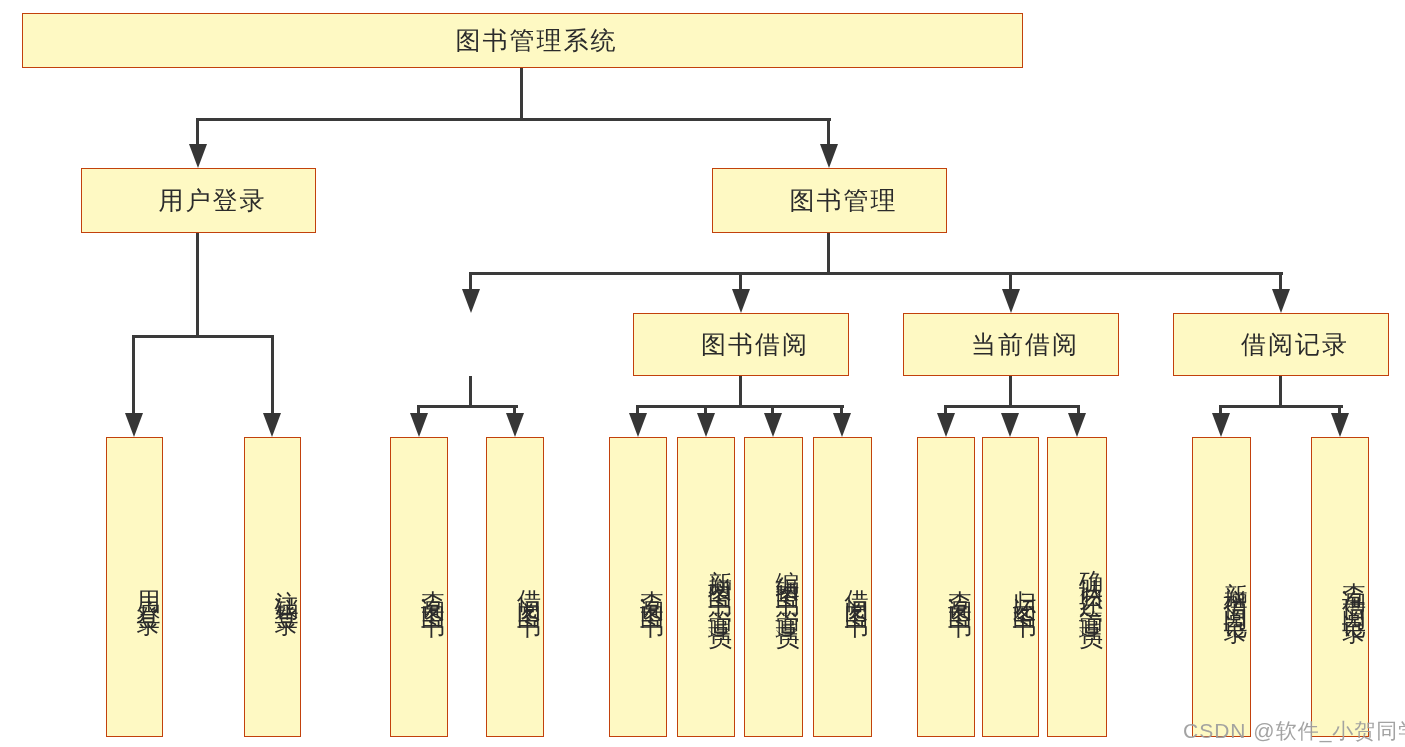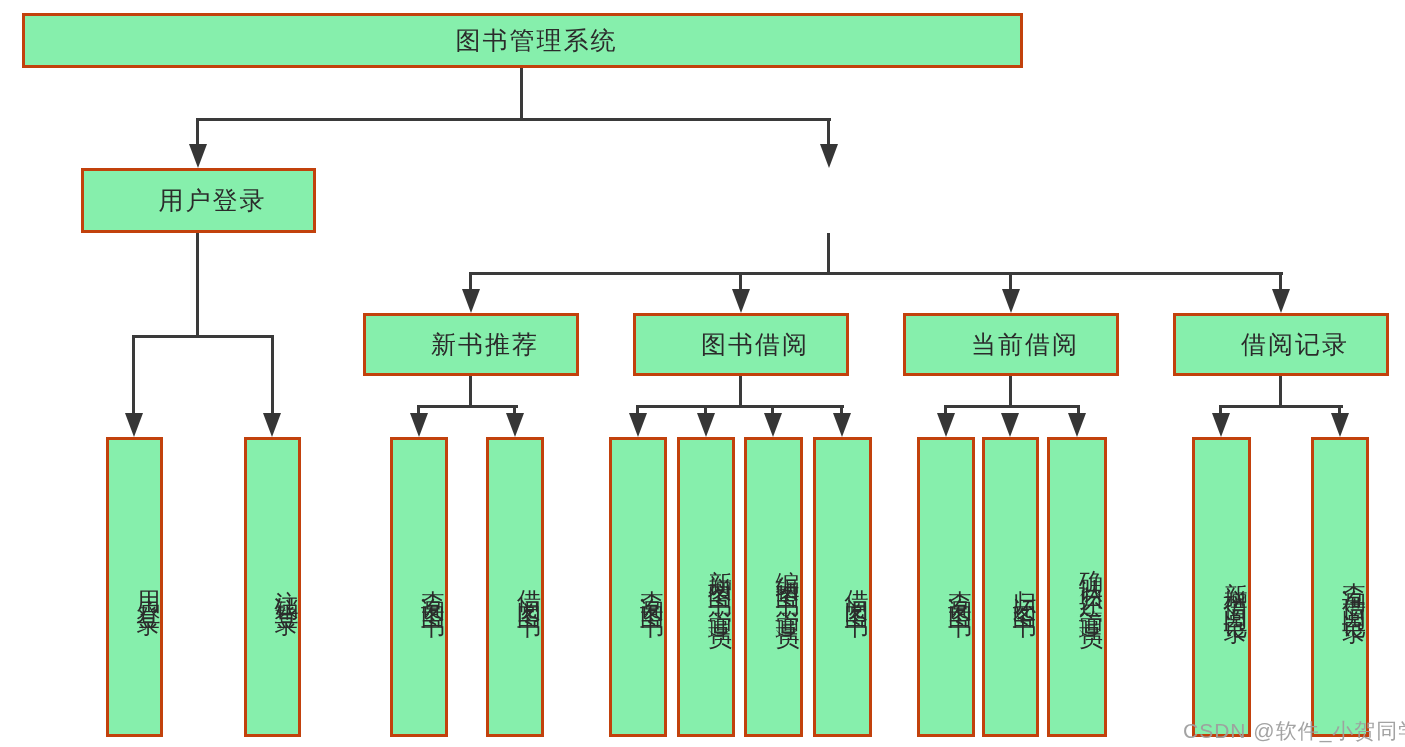--- a/index.html
+++ b/index.html
@@ -8,22 +8,22 @@
     position: relative;
     width: 1405px;
     height: 747px;
     background: #ffffff;
     font-family: "Liberation Sans", sans-serif;
     color: #2b2b2b;
     overflow: hidden;
   }
   .box {
     position: absolute;
-    border: 3px solid #c2410c;
-    background: #86efac;
+    border: 1px solid #c2410c;
+    background: #fef9c3;
     display: flex;
     align-items: center;
     justify-content: center;
     font-size: 25px;
     letter-spacing: 2px;
     text-align: center;
     z-index: 2;
     padding-left: 28px;
   }
   .vbox {
@@ -62,40 +62,40 @@
   <div class="box" style="left:22px; top:13px; width:1001px; height:55px;">图书管理系统</div>
 
   <div class="vline" style="left:520px; top:68px; height:50px;"></div>
   <div class="hline" style="left:196px; top:118px; width:635px;"></div>
   <div class="vline" style="left:196px; top:118px; height:28px;"></div>
   <div class="vline" style="left:827px; top:118px; height:28px;"></div>
   <div class="arrow" style="left:189px; top:144px;"></div>
   <div class="arrow" style="left:820px; top:144px;"></div>
 
   <div class="box" style="left:81px; top:168px; width:235px; height:65px;">用户登录</div>
+  <div class="box" style="left:712px; top:168px; width:235px; height:65px;">图书管理</div>
 
   <div class="vline" style="left:196px; top:233px; height:102px;"></div>
   <div class="hline" style="left:132px; top:335px; width:142px;"></div>
   <div class="vline" style="left:132px; top:335px; height:80px;"></div>
   <div class="vline" style="left:271px; top:335px; height:80px;"></div>
   <div class="arrow" style="left:125px; top:413px;"></div>
   <div class="arrow" style="left:263px; top:413px;"></div>
 
   <div class="vline" style="left:827px; top:233px; height:41px;"></div>
   <div class="hline" style="left:469px; top:272px; width:814px;"></div>
   <div class="vline" style="left:469px; top:272px; height:20px;"></div>
   <div class="vline" style="left:739px; top:272px; height:20px;"></div>
   <div class="vline" style="left:1009px; top:272px; height:20px;"></div>
   <div class="vline" style="left:1279px; top:272px; height:20px;"></div>
   <div class="arrow" style="left:462px; top:289px;"></div>
   <div class="arrow" style="left:732px; top:289px;"></div>
   <div class="arrow" style="left:1002px; top:289px;"></div>
   <div class="arrow" style="left:1272px; top:289px;"></div>
 
-  <div class="box" style="left:363px; top:313px; width:216px; height:63px;">新书推荐</div>
   <div class="box" style="left:903px; top:313px; width:216px; height:63px;">当前借阅</div>
   <div class="box" style="left:633px; top:313px; width:216px; height:63px;">图书借阅</div>
   <div class="box" style="left:1173px; top:313px; width:216px; height:63px;">借阅记录</div>
 
   <div class="vline" style="left:469px; top:376px; height:32px;"></div>
   <div class="hline" style="left:417px; top:405px; width:101px;"></div>
   <div class="vline" style="left:417px; top:405px; height:10px;"></div>
   <div class="vline" style="left:513px; top:405px; height:10px;"></div>
   <div class="arrow" style="left:410px; top:413px;"></div>
   <div class="arrow" style="left:506px; top:413px;"></div>

